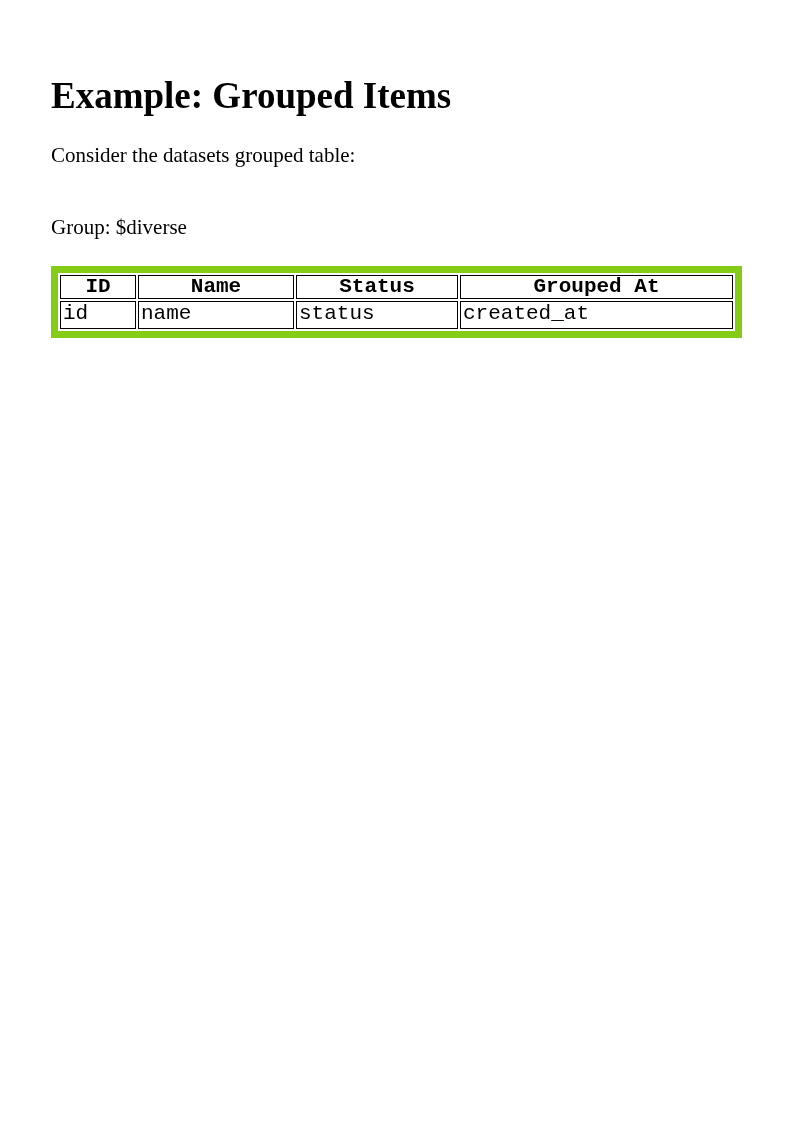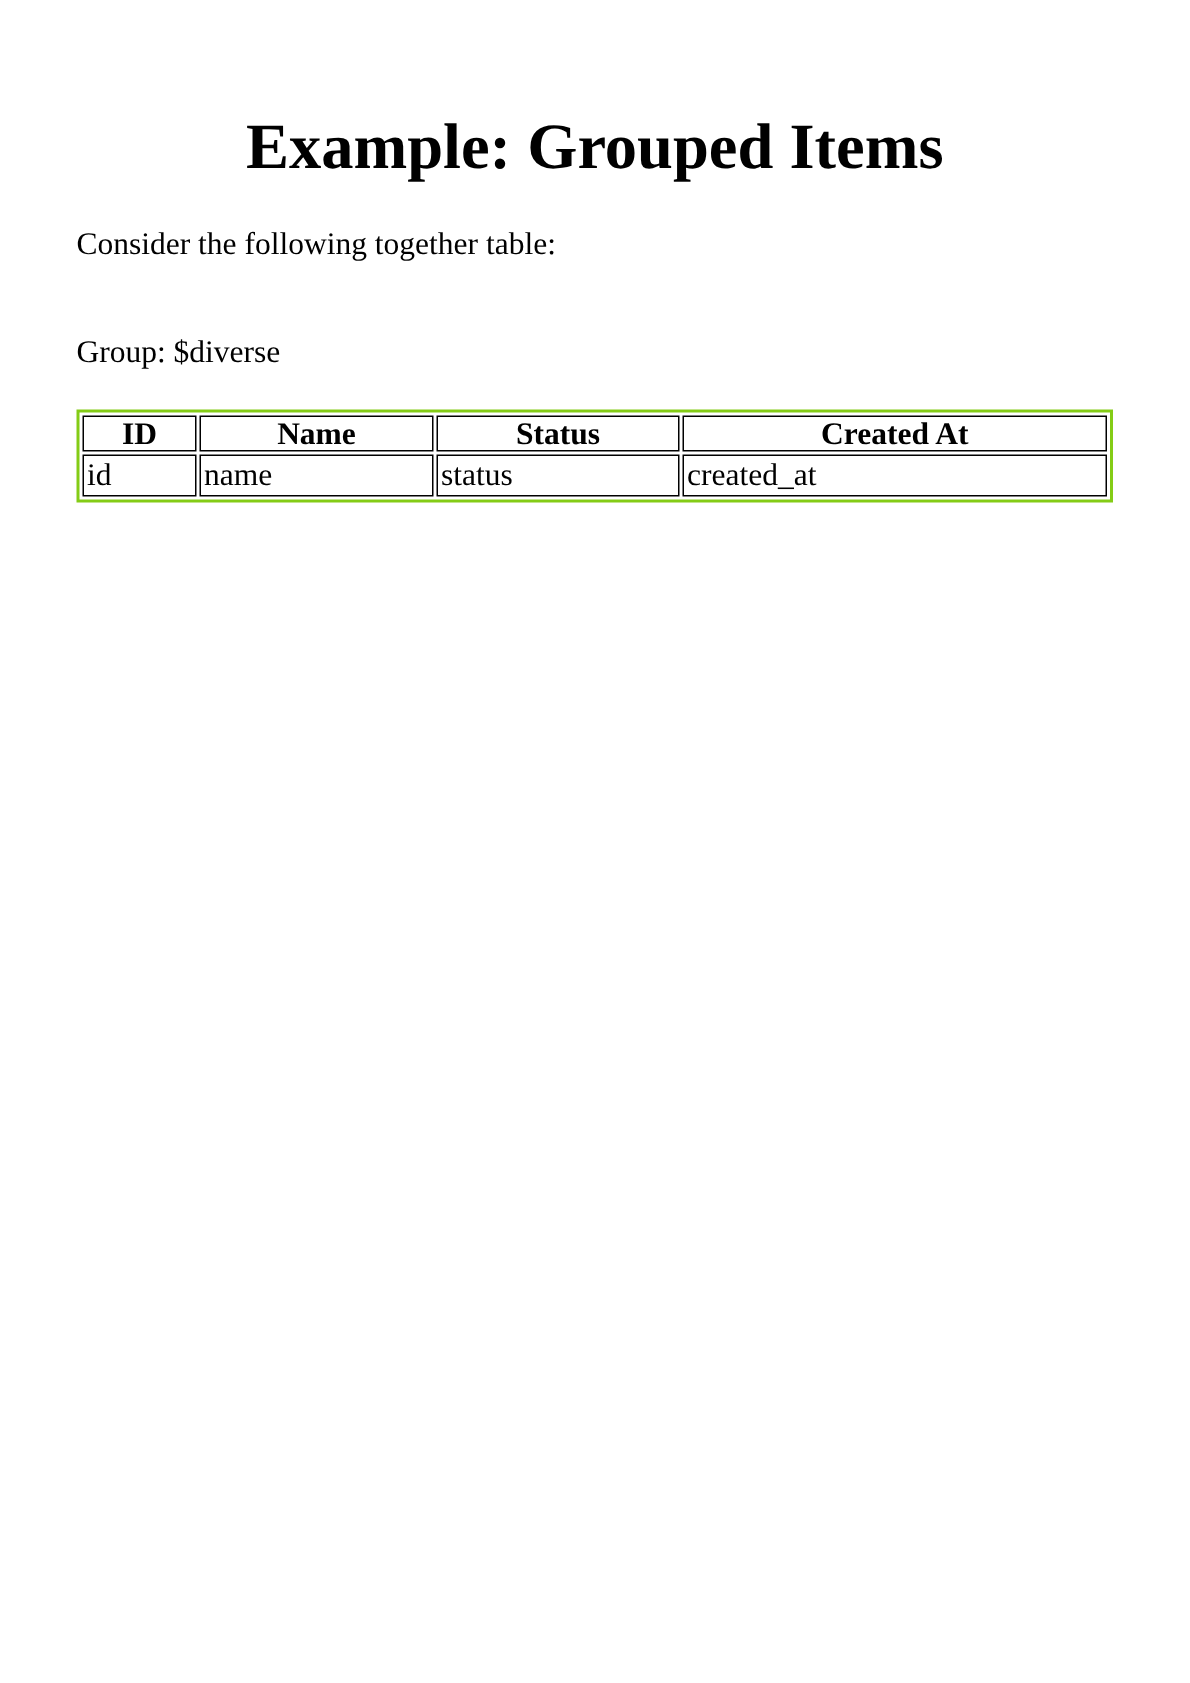--- a/index.html
+++ b/index.html
@@ -18,45 +18,45 @@
   .page {
     width: 793px;
     height: 1122px;
     box-sizing: border-box;
     padding: 0 51px;
     background: #ffffff;
   }
   h1.doc-title {
     margin: 0;
     padding-top: 74px;
-    font-size: 43px;
+    font-size: 37px;
     line-height: 1.18;
     font-weight: bold;
-    text-align: center;
   }
   p {
     margin: 0;
     line-height: 23.5px;
   }
   p.intro {
     padding-top: 30px;
   }
   p.consider {
     padding-top: 26px;
   }
   p.group-line {
     padding-top: 49px;
   }
   table.grouped {
     margin-top: 26px;
     width: 691px;
-    border: 2px solid #84cc16;
+    border: 7px solid #84cc16;
     border-collapse: separate;
     border-spacing: 2px;
     table-layout: fixed;
+    font-family: Liberation Mono, monospace;
   }
   table.grouped th,
   table.grouped td {
     border: 1px solid #000000;
     font-size: 21px;
     line-height: 22px;
     overflow: hidden;
   }
   table.grouped th {
     font-weight: bold;
@@ -69,37 +69,37 @@
   }
 </style>
 </head>
 <body>
 
 <div class="page">
 
   <h1 class="doc-title">Example: Grouped Items</h1>
 
 
-  <p class="consider">Consider the following together table:</p>
+  <p class="consider">Consider the datasets grouped table:</p>
 
   <p class="group-line">Group: $diverse</p>
 
   <table class="grouped">
     <colgroup>
       <col style="width:76px">
       <col style="width:156px">
       <col style="width:162px">
       <col>
     </colgroup>
     <thead>
       <tr>
         <th>ID</th>
         <th>Name</th>
         <th>Status</th>
-        <th>Created At</th>
+        <th>Grouped At</th>
       </tr>
     </thead>
     <tbody>
       <tr>
         <td>id</td>
         <td>name</td>
         <td>status</td>
         <td>created_at</td>
       </tr>
     </tbody>

